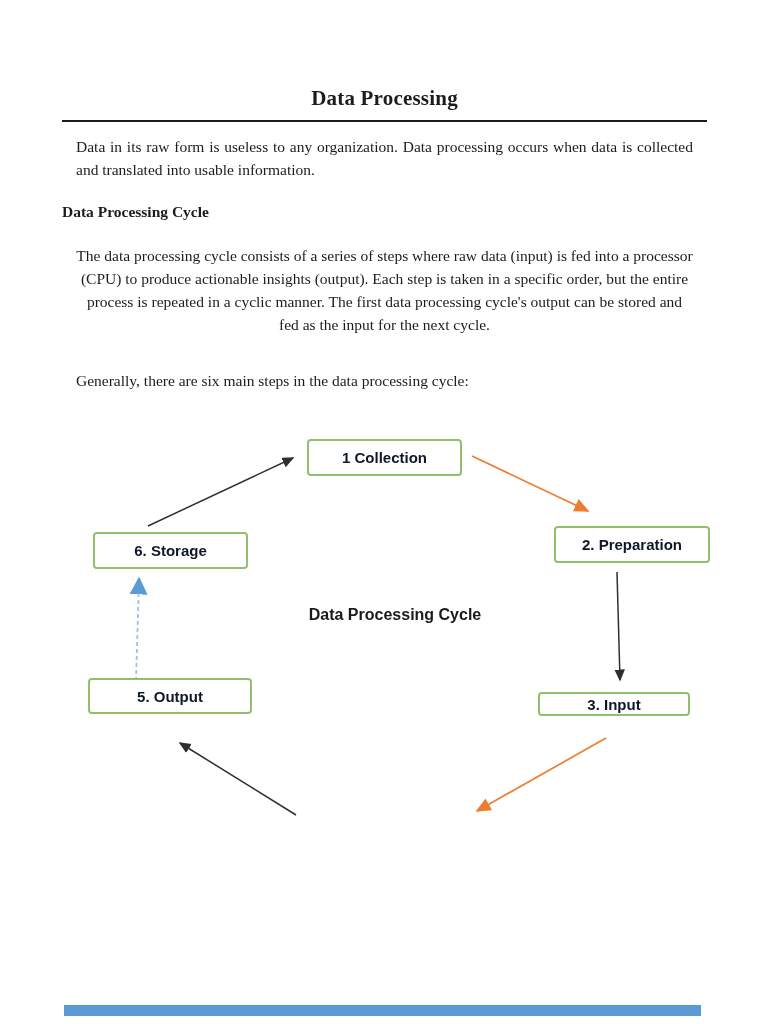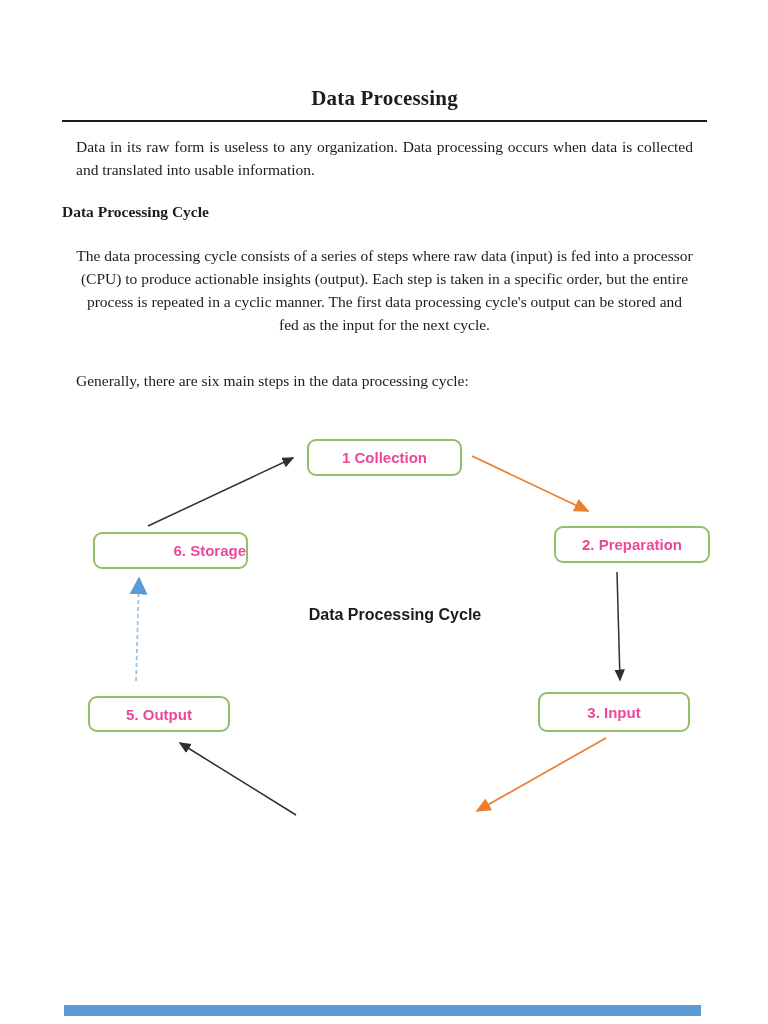--- a/index.html
+++ b/index.html
@@ -13,29 +13,29 @@
   .title-block h1 { margin:0; font-size:21px; font-weight:bold; letter-spacing:0.2px; }
   .para { font-size:15.5px; line-height:23px; margin:14px; margin-top:16px; text-align:justify; }
   .para.p1 { margin-top:13px; }
   .para.p3 { text-align:center; margin-top:23px; }
   .para.p4 { text-align:left; margin-top:33px; }
   .section-heading { font-size:15.5px; font-weight:bold; margin:0; margin-top:22px; }
 
   .diagram { position:absolute; left:0; top:430px; width:768px; height:430px; font-family:"Liberation Sans", sans-serif; }
   .node {
     position:absolute; box-sizing:border-box;
-    border:2px solid #eab308; border-radius:9px; background:#ffffff;
+    border:2px solid #eab308; border-radius:4px; background:#ffffff;
     display:flex; align-items:center; justify-content:center;
-    font-weight:bold; font-size:15px; color:#ec4899;
+    font-weight:bold; font-size:15px; color:#0f172a;
   }
   .node-collection  { left:307px; top:9px;   width:155px; height:37px; }
   .node-preparation { left:530px; top:96px;  width:156px; height:37px; }
-  .node-storage     { left:93px;  top:102px; width:155px; height:37px;justify-content:flex-end; }
-  .node-input       { left:538px; top:262px; width:152px; height:40px; }
-  .node-output      { left:88px;  top:266px; width:142px; height:36px; }
+  .node-storage     { left:93px;  top:102px; width:155px; height:37px; }
+  .node-input       { left:538px; top:262px; width:152px; height:24px; }
+  .node-output      { left:88px;  top:248px; width:164px; height:36px; }
   .node-processing  { left:307px; top:369px; width:155px; height:37px; }
   .center-label {
     position:absolute; left:282px; top:176px; width:226px;
     text-align:center; font-weight:bold; font-size:16px; color:#1a1a1a;
   }
   .arrows { position:absolute; left:0; top:0; }
   .footer-bar { position:absolute; left:64px; top:1005px; width:637px; height:11px; background:#5B9BD5; }
 </style>
 </head>
 <body>

